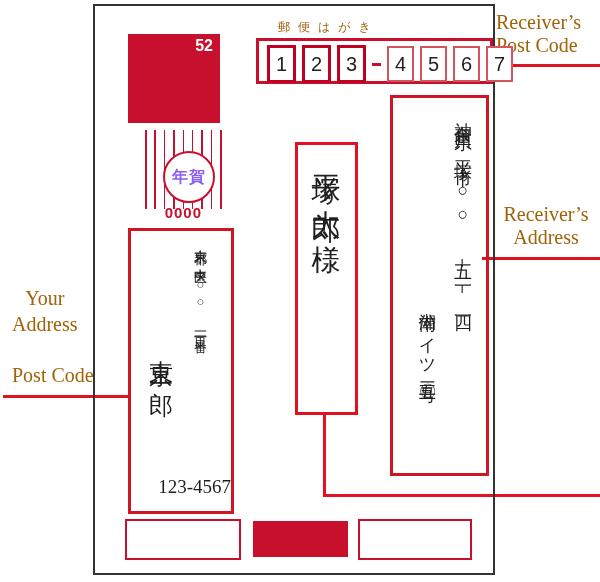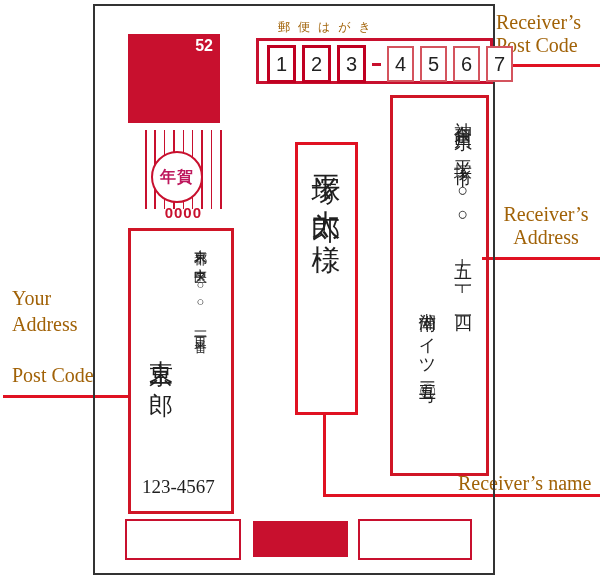--- a/index.html
+++ b/index.html
@@ -26,23 +26,23 @@
   .digit{display:flex;align-items:center;justify-content:center;width:23px;height:32px;
          margin-right:6px;font-size:20px;color:#222;background:#fff;
          font-family:"Liberation Sans",sans-serif;}
   .d-bold{border:3px solid #c00021;}
   .d-light{border:2px solid #d4545e;}
   .dash{width:9px;height:3px;background:#c8102e;margin-right:6px;}
 
   
   .nenga-lines{position:absolute;left:50px;top:124px;width:77px;height:79px;
                background:repeating-linear-gradient(90deg,#c8102e 0 1.5px,transparent 1.5px 9.4px);}
-  .nenga-circle{position:absolute;left:56px;top:145px;width:48px;height:48px;border-radius:50%;
+  .nenga-circle{position:absolute;left:68px;top:145px;width:48px;height:48px;border-radius:50%;
                 border:2.5px solid #c8102e;background:#fff;display:flex;align-items:center;
-                justify-content:center;color:#be185d;font-weight:bold;font-size:16px;
+                justify-content:center;color:#8b5cf6;font-weight:bold;font-size:16px;
                 letter-spacing:1px;font-family:"Liberation Sans",sans-serif;}
   .nenga-serial{position:absolute;left:49px;top:198px;width:58px;text-align:right;
                 color:#c8102e;font-weight:bold;font-size:15px;letter-spacing:1px;
                 font-family:"Liberation Sans",sans-serif;}
 
   
   .vtext{writing-mode:vertical-rl;text-orientation:mixed;color:#1f1f1f;
          font-family:"Liberation Serif",serif;white-space:nowrap;position:absolute;}
 
   
@@ -54,35 +54,35 @@
   
   .name-box{position:absolute;left:200px;top:136px;width:57px;height:267px;
             border:3px solid #e01222;display:flex;justify-content:center;}
   .name-text{position:static;font-size:29px;letter-spacing:2px;padding-top:7px;}
 
   
   .sender-box{position:absolute;left:33px;top:222px;width:100px;height:280px;
               border:3px solid #d01526;}
   .send-col1{left:60px;top:8px;font-size:13px;letter-spacing:1.5px;}
   .send-col2{left:14px;top:110px;font-size:24px;letter-spacing:2px;}
-  .send-postcode{position:absolute;left:0;top:245px;width:100%;text-align:left;
-                 font-size:19px;color:#1f1f1f;padding-left:11px;}
+  .send-postcode{position:absolute;left:0;top:245px;width:100%;text-align:right;
+                 font-size:19px;color:#1f1f1f;}
 
   
   .bottom-left{position:absolute;left:30px;top:513px;width:112px;height:37px;border:2.5px solid #c8102e;}
   .bottom-mid{position:absolute;left:158px;top:515px;width:95px;height:36px;background:#c8102e;}
   .bottom-right{position:absolute;left:263px;top:513px;width:110px;height:37px;border:2.5px solid #c8102e;}
 
   
   .ann{position:absolute;color:#a16207;font-size:20px;line-height:23px;z-index:4;
        font-family:"Liberation Serif",serif;}
   .ann-recv-post{left:496px;top:11px;}
   .ann-recv-addr{left:498px;top:203px;width:96px;text-align:center;}
   .ann-recv-name{left:458px;top:472px;white-space:nowrap;}
-  .ann-your{left:12px;top:285px;line-height:26px;}
+  .ann-your{left:12px;top:285px;line-height:26px;text-align:center;}
   .ann-your-post{left:12px;top:364px;}
 
   .line{position:absolute;background:#e01222;z-index:2;}
   .line-a{left:487px;top:64px;width:113px;height:3px;}
   .line-b{left:482px;top:257px;width:118px;height:3px;}
   .line-c-v{left:323px;top:415px;width:3px;height:82px;}
   .line-c-h{left:323px;top:494px;width:277px;height:3px;}
   .line-d{left:3px;top:395px;width:127px;height:3px;}
 </style>
 </head>
@@ -143,21 +143,20 @@
   <div class="ann ann-recv-post">
     <div>Receiver’s</div>
     <div>Post Code</div>
   </div>
 
   <div class="ann ann-recv-addr">
     <div>Receiver’s</div>
     <div>Address</div>
   </div>
 
-  <div class="ann ann-recv-name">Receiver’s name</div>
 
   <div class="ann ann-your">
     <div>Your</div>
     <div>Address</div>
   </div>
 
   <div class="ann ann-your-post">Post Code</div>
 
 </div>
 

